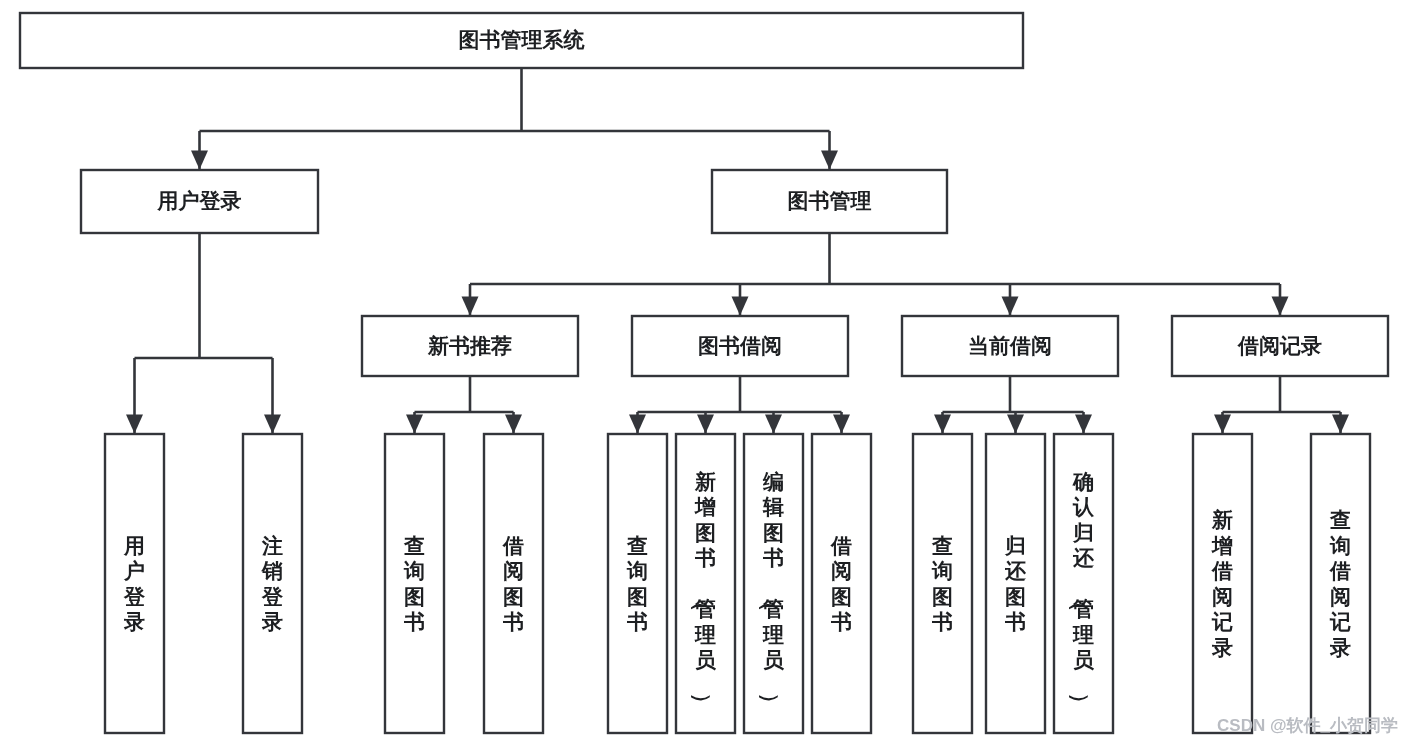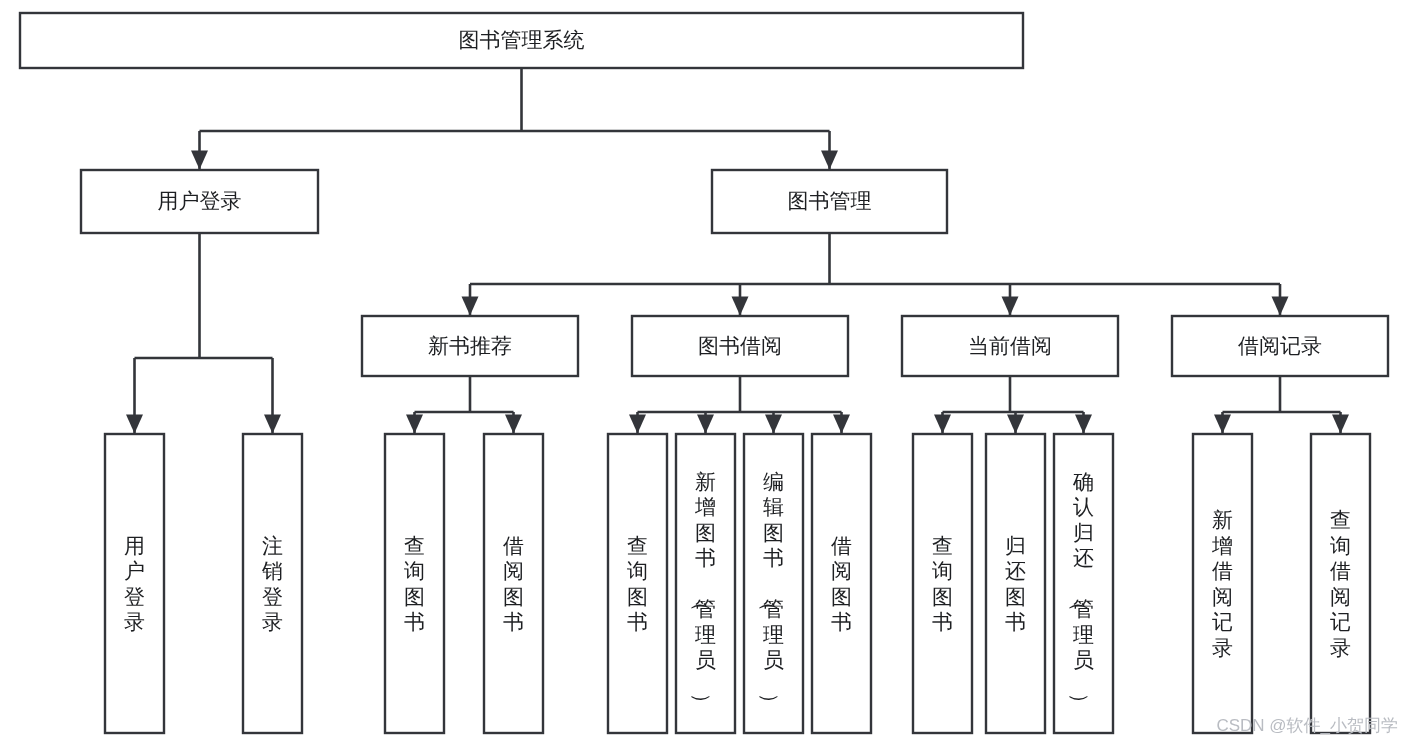--- a/index.html
+++ b/index.html
@@ -10,20 +10,21 @@
   body {
     width: 1405px;
     height: 747px;
     font-family: "Liberation Sans", "DejaVu Sans", sans-serif;
     overflow: hidden;
   }
   #diagram-root {
     position: relative;
     width: 1405px;
     height: 747px;
+    font-weight: bold;
   }
   svg#tree-svg {
     position: absolute;
     top: 0;
     left: 0;
     width: 1405px;
     height: 747px;
     display: block;
   }
   .node-box {

